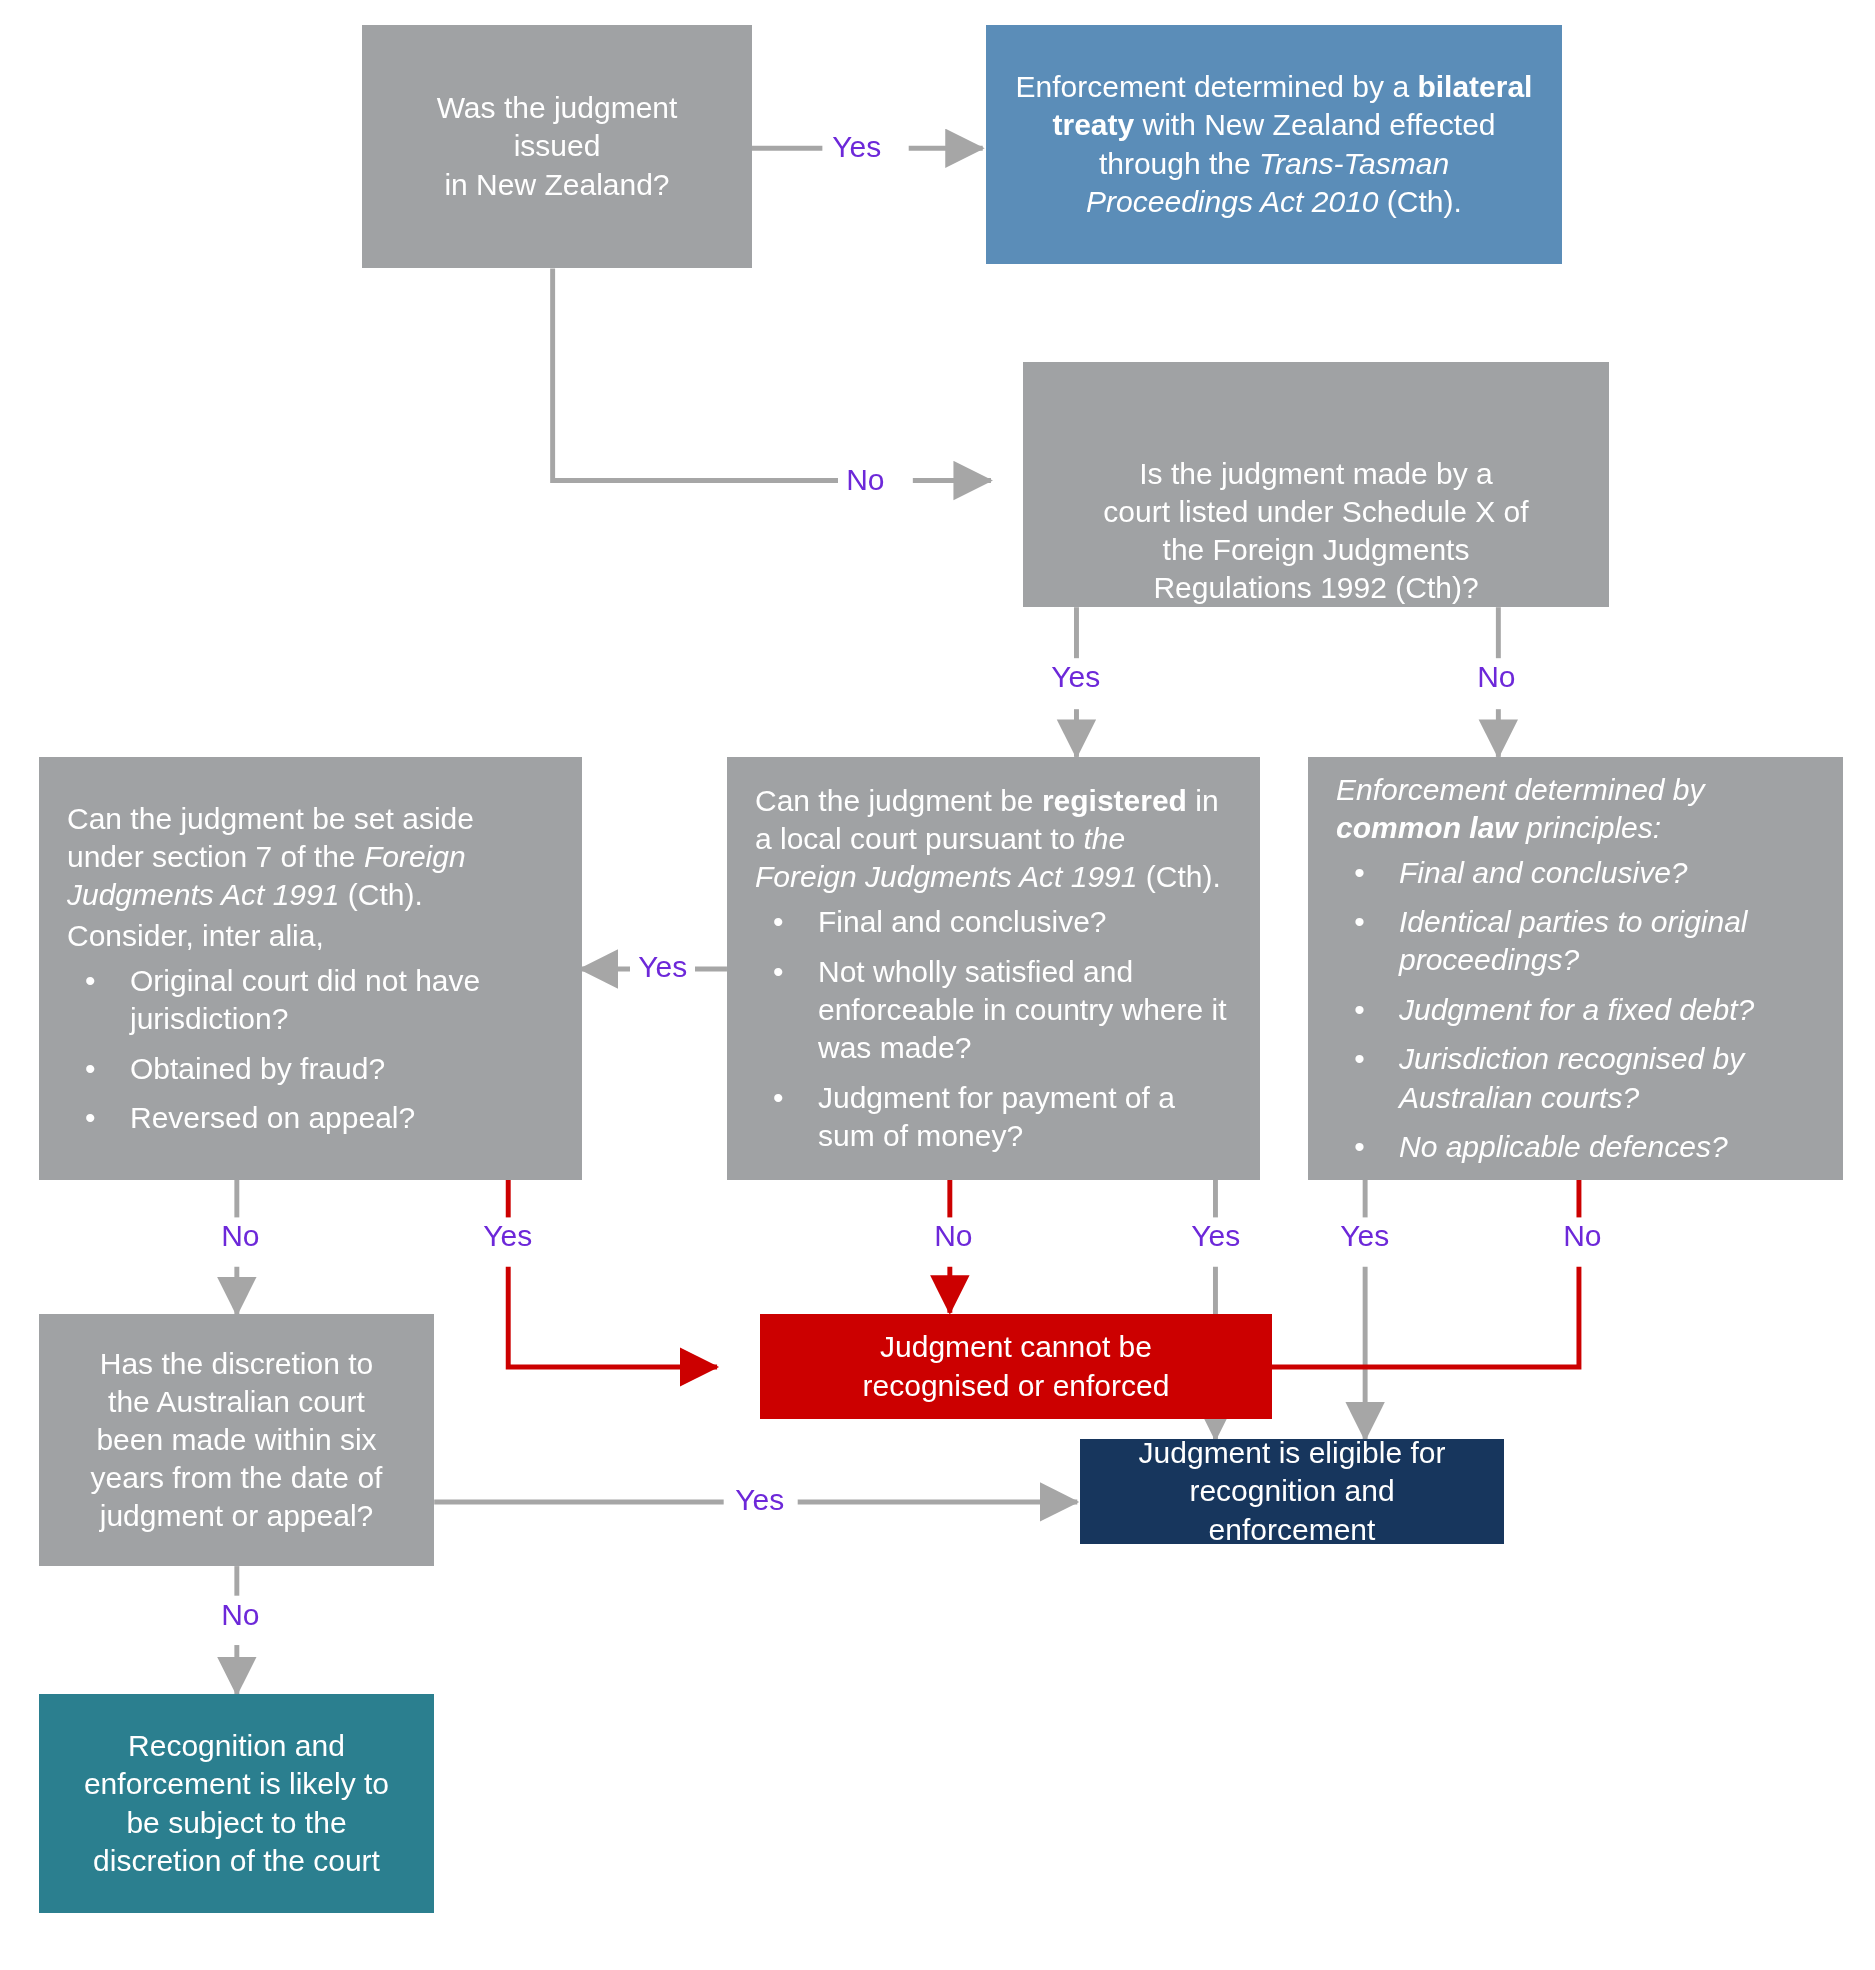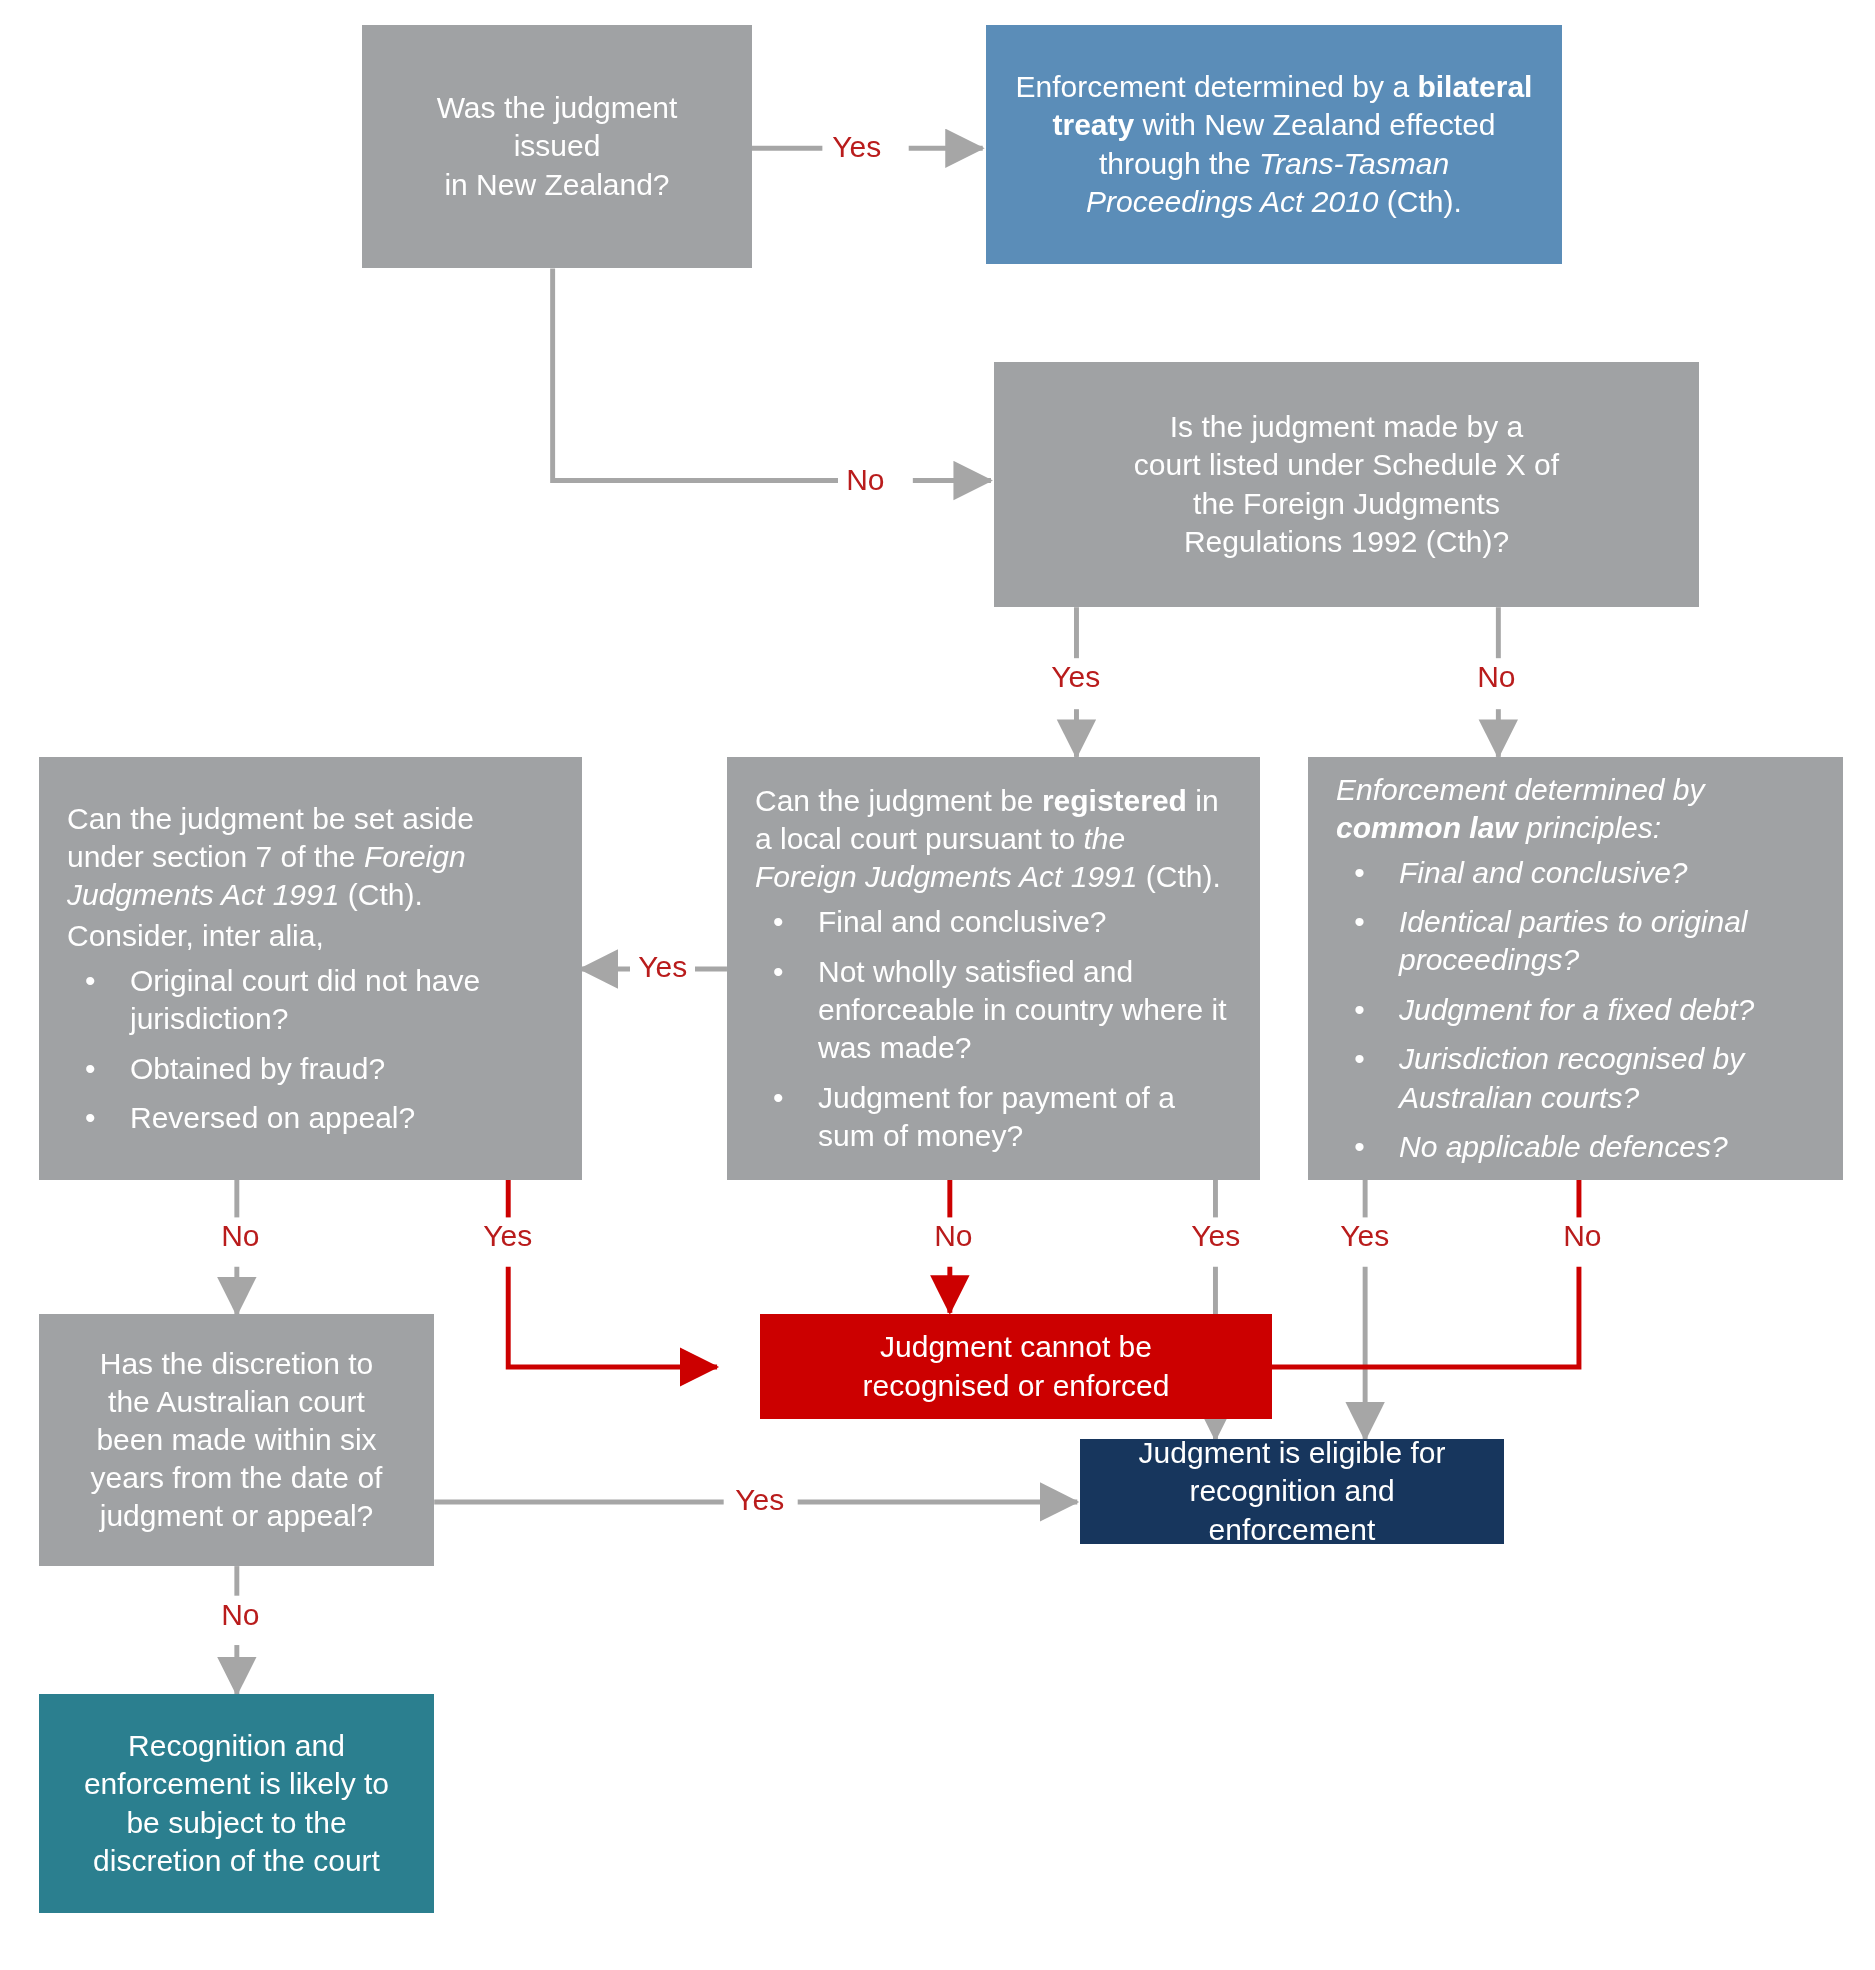--- a/index.html
+++ b/index.html
@@ -58,21 +58,21 @@
     position: absolute;
     left: 18px;
     top: 0;
   }
   i.it { font-style: italic; }
   b.bd { font-weight: bold; }
 
   .edge-label {
     position: absolute;
     font-size: 30px;
-    color: #b91c1c;
+    color: #6d28d9;
     background: #ffffff;
     padding: 0 8.2px;
     white-space: nowrap;
     line-height: 1.0;
   }
 </style>
 </head>
 <body>
 
 <div id="canvas">
@@ -160,21 +160,21 @@
       <div class="para tight">in New Zealand?</div>
     </div>
   </div>
 
   <div class="node blue center" style="left:986px; top:25px; width:576px; height:239px;">
     <div class="pad">
       <span>Enforcement determined by a </span><b class="bd">bilateral treaty</b><span> with New Zealand effected through the </span><i class="it">Trans-Tasman Proceedings Act 2010</i><span> (Cth).</span>
     </div>
   </div>
 
-  <div class="node gray center" style="left:994px; top:362px; width:705px; height:245px;">
+  <div class="node gray center" style="left:1023px; top:362px; width:586px; height:245px;justify-content:flex-end;">
     <div class="pad">
       <div class="para tight">Is the judgment made by a</div>
       <div class="para tight">court listed under Schedule X of</div>
       <div class="para tight">the Foreign Judgments</div>
       <div class="para tight">Regulations 1992 (Cth)?</div>
     </div>
   </div>
 
   <div class="node gray left" style="left:39px; top:757px; width:543px; height:423px;">
     <div class="pad">

